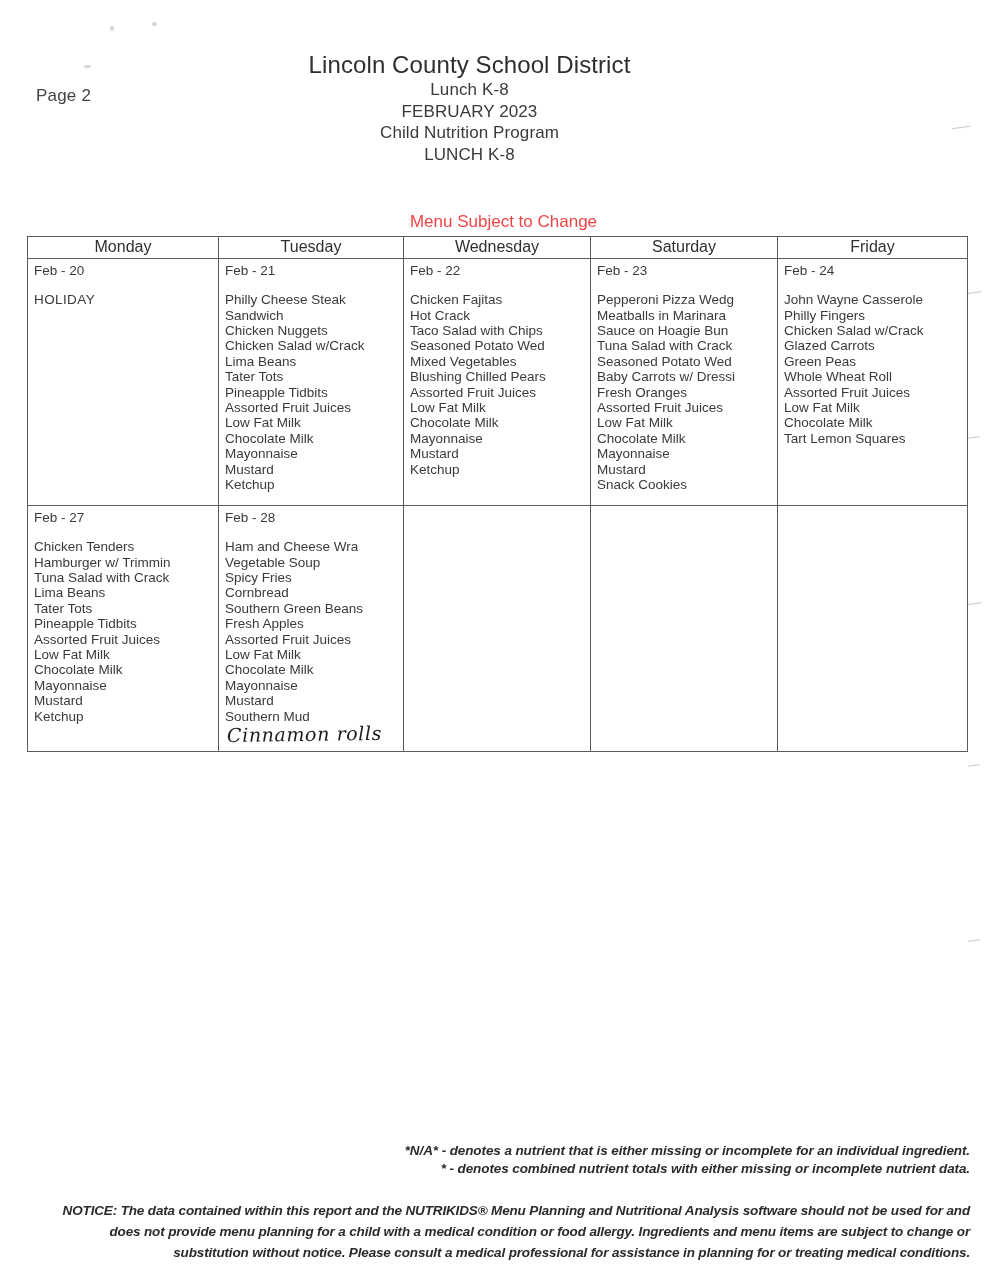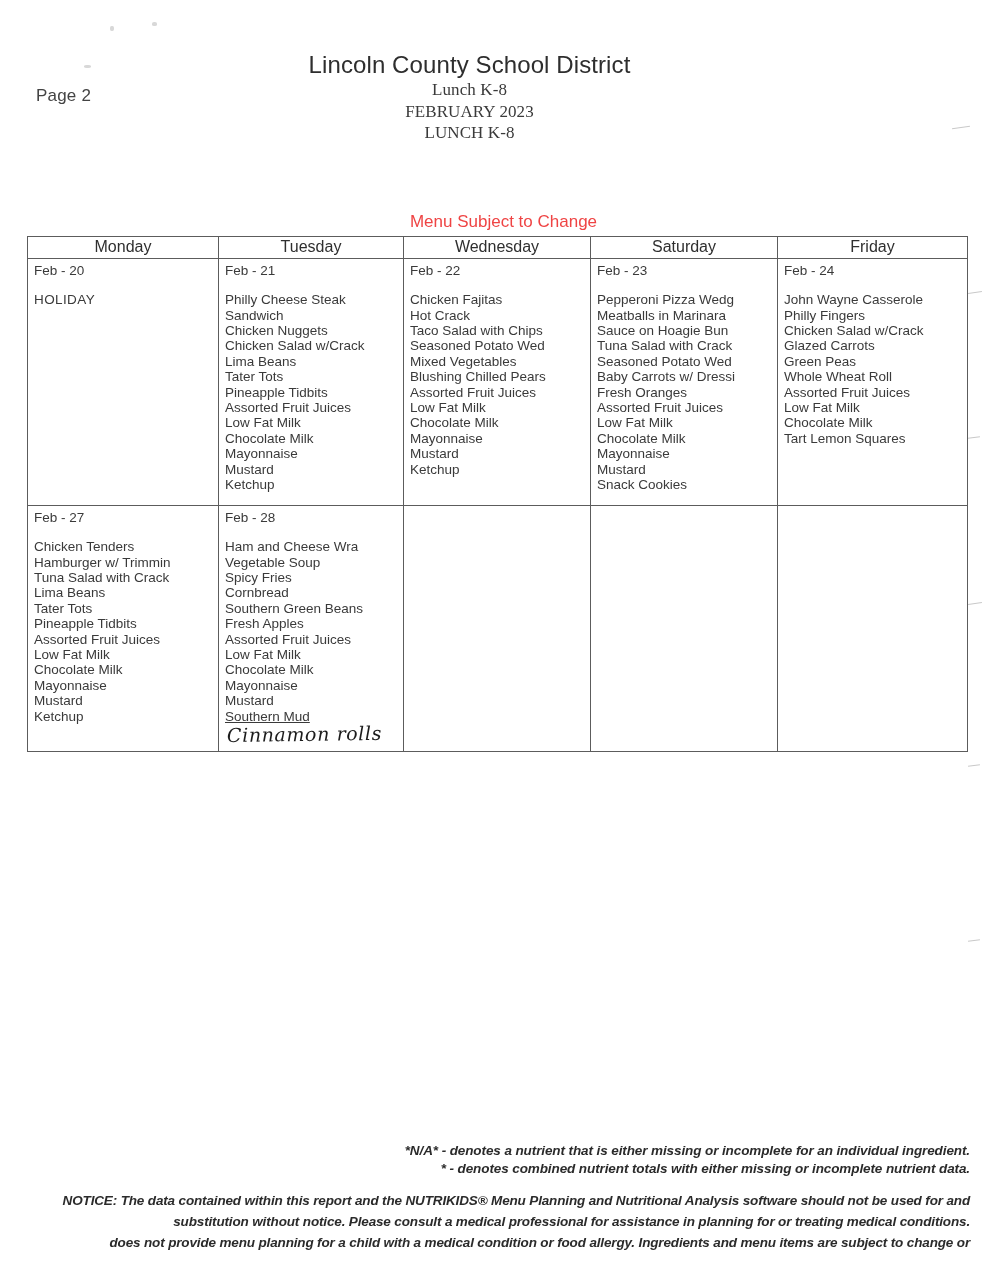--- a/index.html
+++ b/index.html
@@ -36,21 +36,20 @@
     font-size: 24px;
     color: #2e2e2e;
     line-height: 1.12;
     letter-spacing: 0.1px;
   }
   .title-sub {
     font-size: 17px;
     color: #3a3a3a;
     line-height: 1.28;
     letter-spacing: 0.1px;
-    font-family: Liberation Serif, serif;
   }
 
   .subject-line {
     position: absolute;
     left: 9px;
     top: 212px;
     width: 989px;
     text-align: center;
     font-size: 17px;
     color: #ef4444;
@@ -142,21 +141,21 @@
   .footer-legend p {
     margin: 0;
     font-size: 13.5px;
     font-weight: bold;
     font-style: italic;
     color: #2b2b2b;
     line-height: 18px;
     letter-spacing: -0.1px;
   }
   .footer-notice {
-    margin-top: 12px;
+    margin-top: 22px;
   }
   .footer-notice p {
     margin: 0;
     font-size: 13.5px;
     font-weight: bold;
     font-style: italic;
     color: #2b2b2b;
     line-height: 21px;
     letter-spacing: -0.15px;
   }
@@ -178,20 +177,21 @@
 </style>
 </head>
 <body>
 
 <div class="page-label">Page 2</div>
 
 <div class="title-block">
   <div class="title-main">Lincoln County School District</div>
   <div class="title-sub">Lunch K-8</div>
   <div class="title-sub">FEBRUARY 2023</div>
+  <div class="title-sub">Child Nutrition Program</div>
   <div class="title-sub">LUNCH K-8</div>
 </div>
 
 <div class="subject-line">Menu Subject to Change</div>
 
 <table class="menu-table">
   <colgroup>
     <col class="col-mon">
       <col class="col-tue">
       <col class="col-wed">
@@ -324,21 +324,21 @@
               <li>Cornbread</li>
               <li>Southern Green Beans</li>
               <li>Fresh Apples</li>
               <li>Assorted Fruit Juices</li>
               <li>Low Fat Milk</li>
               <li>Chocolate Milk</li>
               <li>Mayonnaise</li>
               <li>Mustard</li>
             </ul>
           <div class="cell-items">
-            <div style="font-size:13.5px;line-height:15.4px;text-decoration:underline;" class="struck">Southern Mud</div>
+            <div style="font-size:13.5px;line-height:15.4px;" class="struck">Southern Mud</div>
           </div>
           <div class="handwritten">Cinnamon rolls</div>
         </div>
       </td>
       <td>
         <div class="cell-inner short"></div>
       </td>
       <td>
         <div class="cell-inner short"></div>
       </td>
@@ -349,22 +349,22 @@
   </tbody>
 </table>
 
 <div class="footer">
   <div class="footer-legend">
     <p>*N/A* - denotes a nutrient that is either missing or incomplete for an individual ingredient.</p>
     <p>* - denotes combined nutrient totals with either missing or incomplete nutrient data.</p>
   </div>
   <div class="footer-notice">
     <p>NOTICE:  The data contained within this report and the NUTRIKIDS® Menu Planning and Nutritional Analysis software should not be used for and</p>
+    <p>does not provide menu planning for a child with a  medical condition or food allergy.  Ingredients and menu items are subject to change or</p>
     <p>substitution without notice.  Please consult a medical professional for assistance in planning for or treating medical conditions.</p>
-    <p>does not provide menu planning for a child with a  medical condition or food allergy.  Ingredients and menu items are subject to change or</p>
   </div>
 </div>
 
 <div class="speck" style="left:110px; top:26px; width:4px; height:5px;"></div>
 <div class="speck" style="left:152px; top:22px; width:5px; height:4px;"></div>
 <div class="speck" style="left:84px; top:65px; width:7px; height:3px;"></div>
 <div class="margin-dash" style="left:952px; top:127px; width:18px;"></div>
 <div class="margin-dash" style="left:968px; top:292px; width:14px;"></div>
 <div class="margin-dash" style="left:968px; top:437px; width:12px;"></div>
 <div class="margin-dash" style="left:968px; top:603px; width:14px;"></div>

